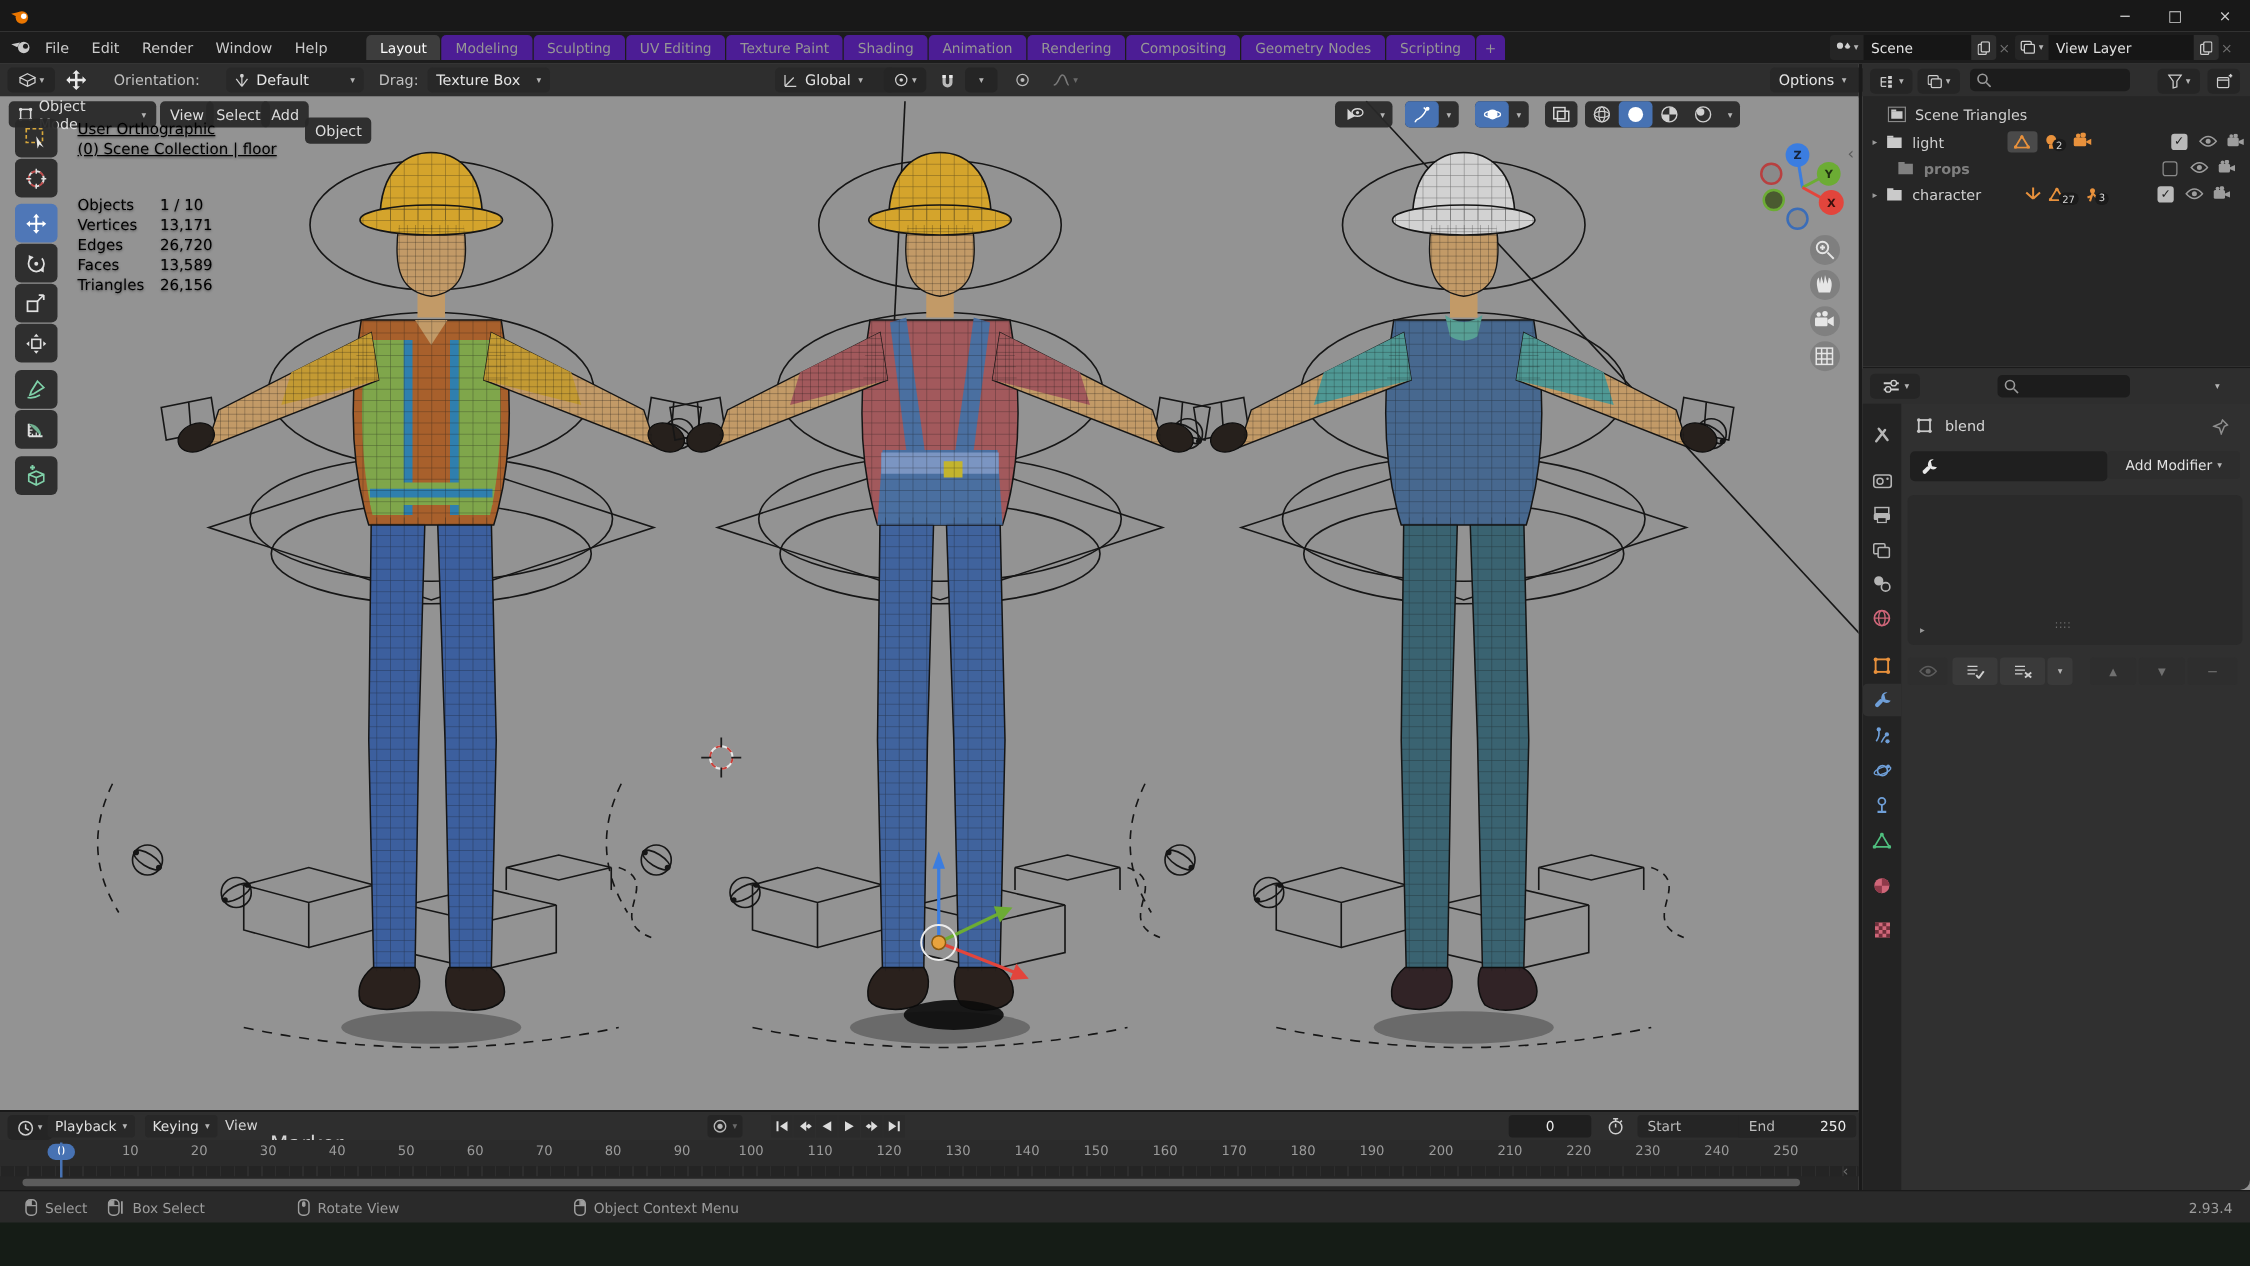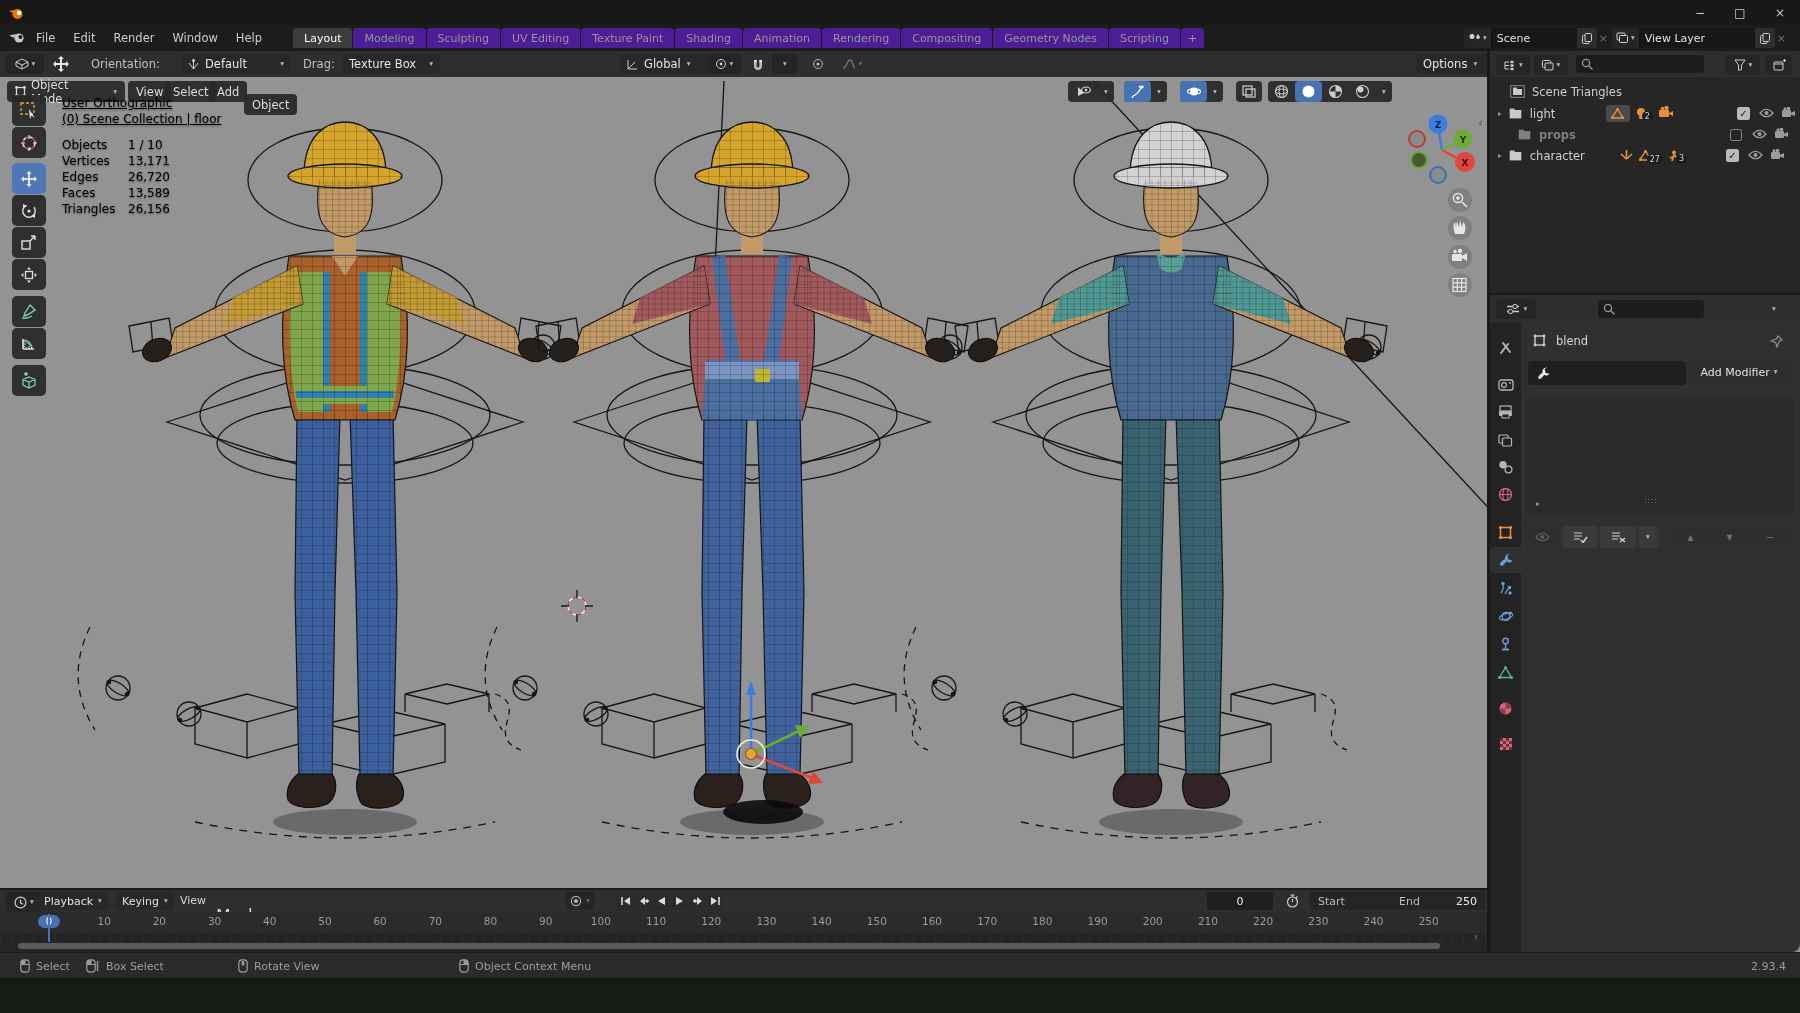--- a/index.html
+++ b/index.html
@@ -47,21 +47,21 @@
   .pbtn{position:absolute;background:#2e2e2e;border-radius:3px;height:22px;display:flex;align-items:center;justify-content:center;color:#bdbdbd;font-size:11px;gap:4px;}
   
   #viewport{left:0;top:77px;width:1487px;height:813px;background:#939393;overflow:hidden;}
   .fbtn{position:absolute;background:rgba(40,40,40,.94);border-radius:4px;height:21px;display:flex;align-items:center;justify-content:center;color:#dedede;font-size:11.5px;padding:0 8px;gap:5px;}
   .tgrp{position:absolute;display:flex;background:rgba(40,40,40,.94);border-radius:4px;height:21px;align-items:center;}
   .tgrp .seg{height:21px;display:flex;align-items:center;justify-content:center;width:27px;}
   .seg.on{background:#4772b3;border-radius:4px;}
   .toolbtn{position:absolute;left:12px;width:34px;height:31px;background:rgba(40,40,40,.94);border-radius:5px;display:flex;align-items:center;justify-content:center;}
   .toolbtn.on{background:#4f77b7;}
   .ovl{position:absolute;left:62px;font-size:12px;color:#000000;text-shadow:0 1px 2px rgba(0,0,0,.45);white-space:nowrap;text-decoration:underline;}
-  .ovl .val{display:inline-block;margin-left:14px;}
+  .ovl .val{display:inline-block;margin-left:14px;margin-top:19px;}
   .statlbl{display:inline-block;width:52px;}
   
   #timeline{left:0;top:890px;width:1487px;height:62px;background:#262626;}
   #tl-hdr{position:absolute;left:0;top:0;width:1487px;height:22px;background:#2e2e2e;}
   #tl-ruler{position:absolute;left:0;top:22px;width:1487px;height:21px;background:#2b2b2b;}
   #ticks{position:absolute;left:22px;top:3px;width:1434px;display:flex;justify-content:space-between;}
   .tick{width:54px;text-align:center;font-size:10.5px;color:#9b9b9b;}
   .tick b{background:#4772b3;color:#fff;border-radius:8px;padding:1px 8px;font-weight:normal;font-size:10px;}
   #tl-strip{position:absolute;left:0;top:43px;width:1487px;height:8px;background:#242424;
      background-image:repeating-linear-gradient(90deg,#2e2e2e 0 1px,transparent 1px 11px);}

